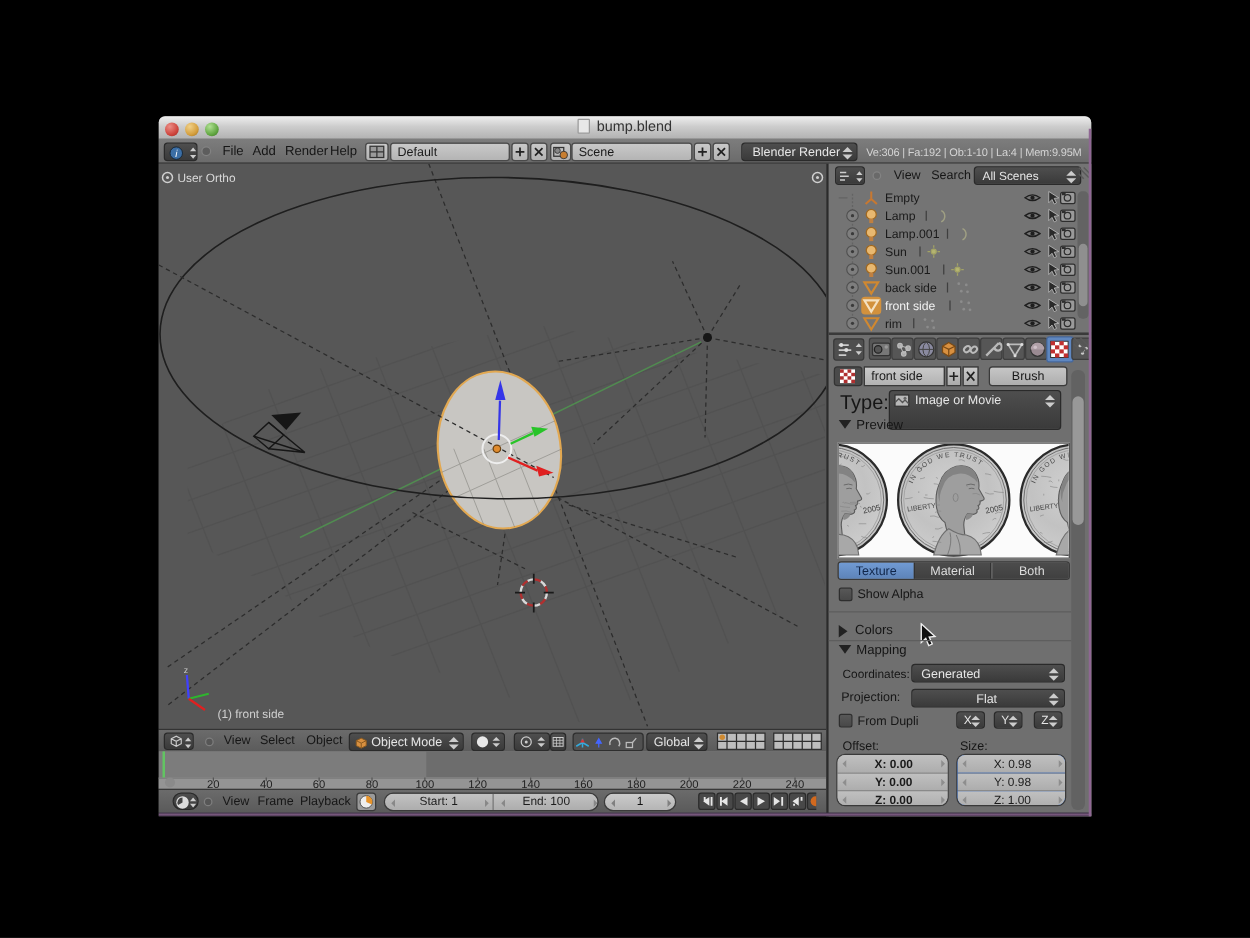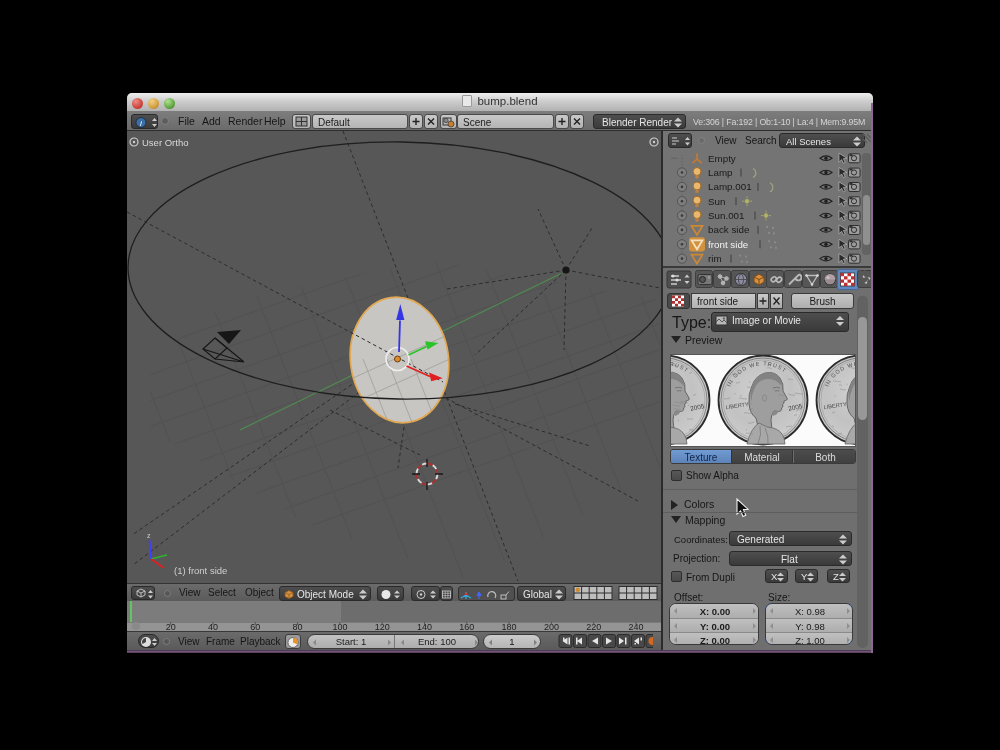--- a/index.html
+++ b/index.html
@@ -601,21 +601,21 @@
             </svg></div>
 <div class="abs" style="left:28px;top:25px;width:65px;height:16px;background:linear-gradient(#cacaca,#b2b2b2);border:1px solid #3a3a3a;font-size:10px;color:#1a1a1a;padding:2px 0 0 5px;">front side</div>
 <div class="abs" style="left:94px;top:25px;width:12px;height:16px;background:linear-gradient(#cacaca,#aaa);border:1px solid #3a3a3a;"><svg width="10" height="14">
               <path d="M5,3.5 v7 M1.5,7 h7" stroke="#222" stroke-width="1.3"></path>
             </svg></div>
 <div class="abs" style="left:107px;top:25px;width:13px;height:16px;background:linear-gradient(#cacaca,#aaa);border:1px solid #3a3a3a;"><svg width="11" height="14">
               <path d="M2.5,3.5 l6,7 M8.5,3.5 l-6,7" stroke="#222" stroke-width="1.3"></path>
             </svg></div>
 <div class="abs" style="left:128px;top:25px;width:63px;height:16px;background:linear-gradient(#c6c6c6,#aeaeae);border:1px solid #3a3a3a;border-radius:3px;font-size:10px;color:#1a1a1a;text-align:center;padding-top:2px;">Brush</div>
 <div class="abs" style="left:9px;top:46px;font-size:16px;color:#161616;">Type:</div>
-<div class="dbtn" style="left:48px;top:43.5px;width:138px;height:20px;font-size:10px;border-radius:3px;">
+<div class="dbtn" style="left:48px;top:43.5px;width:138px;height:32px;font-size:10px;border-radius:3px;">
             <svg width="14" height="14" style="position:absolute;left:3px;top:1px;">
               <rect x="1" y="2" width="11" height="9" fill="#b8b8b8" stroke="#333"></rect>
               <path d="M1,8 l3,-3 3,3 2,-2 3,3" stroke="#555" fill="none"></path>
               <circle cx="9" cy="4.5" r="1.2" fill="#666"></circle>
             </svg>
             <span style="position:absolute;left:20px;top:2px;">Image or Movie</span>
             <svg width="10" height="14" style="position:absolute;right:3px;top:1px;">
               <path d="M1 6 l4-4 4 4z" fill="#ccc"></path>
               <path d="M1 8 l4 4 4-4z" fill="#ccc"></path>
             </svg>

